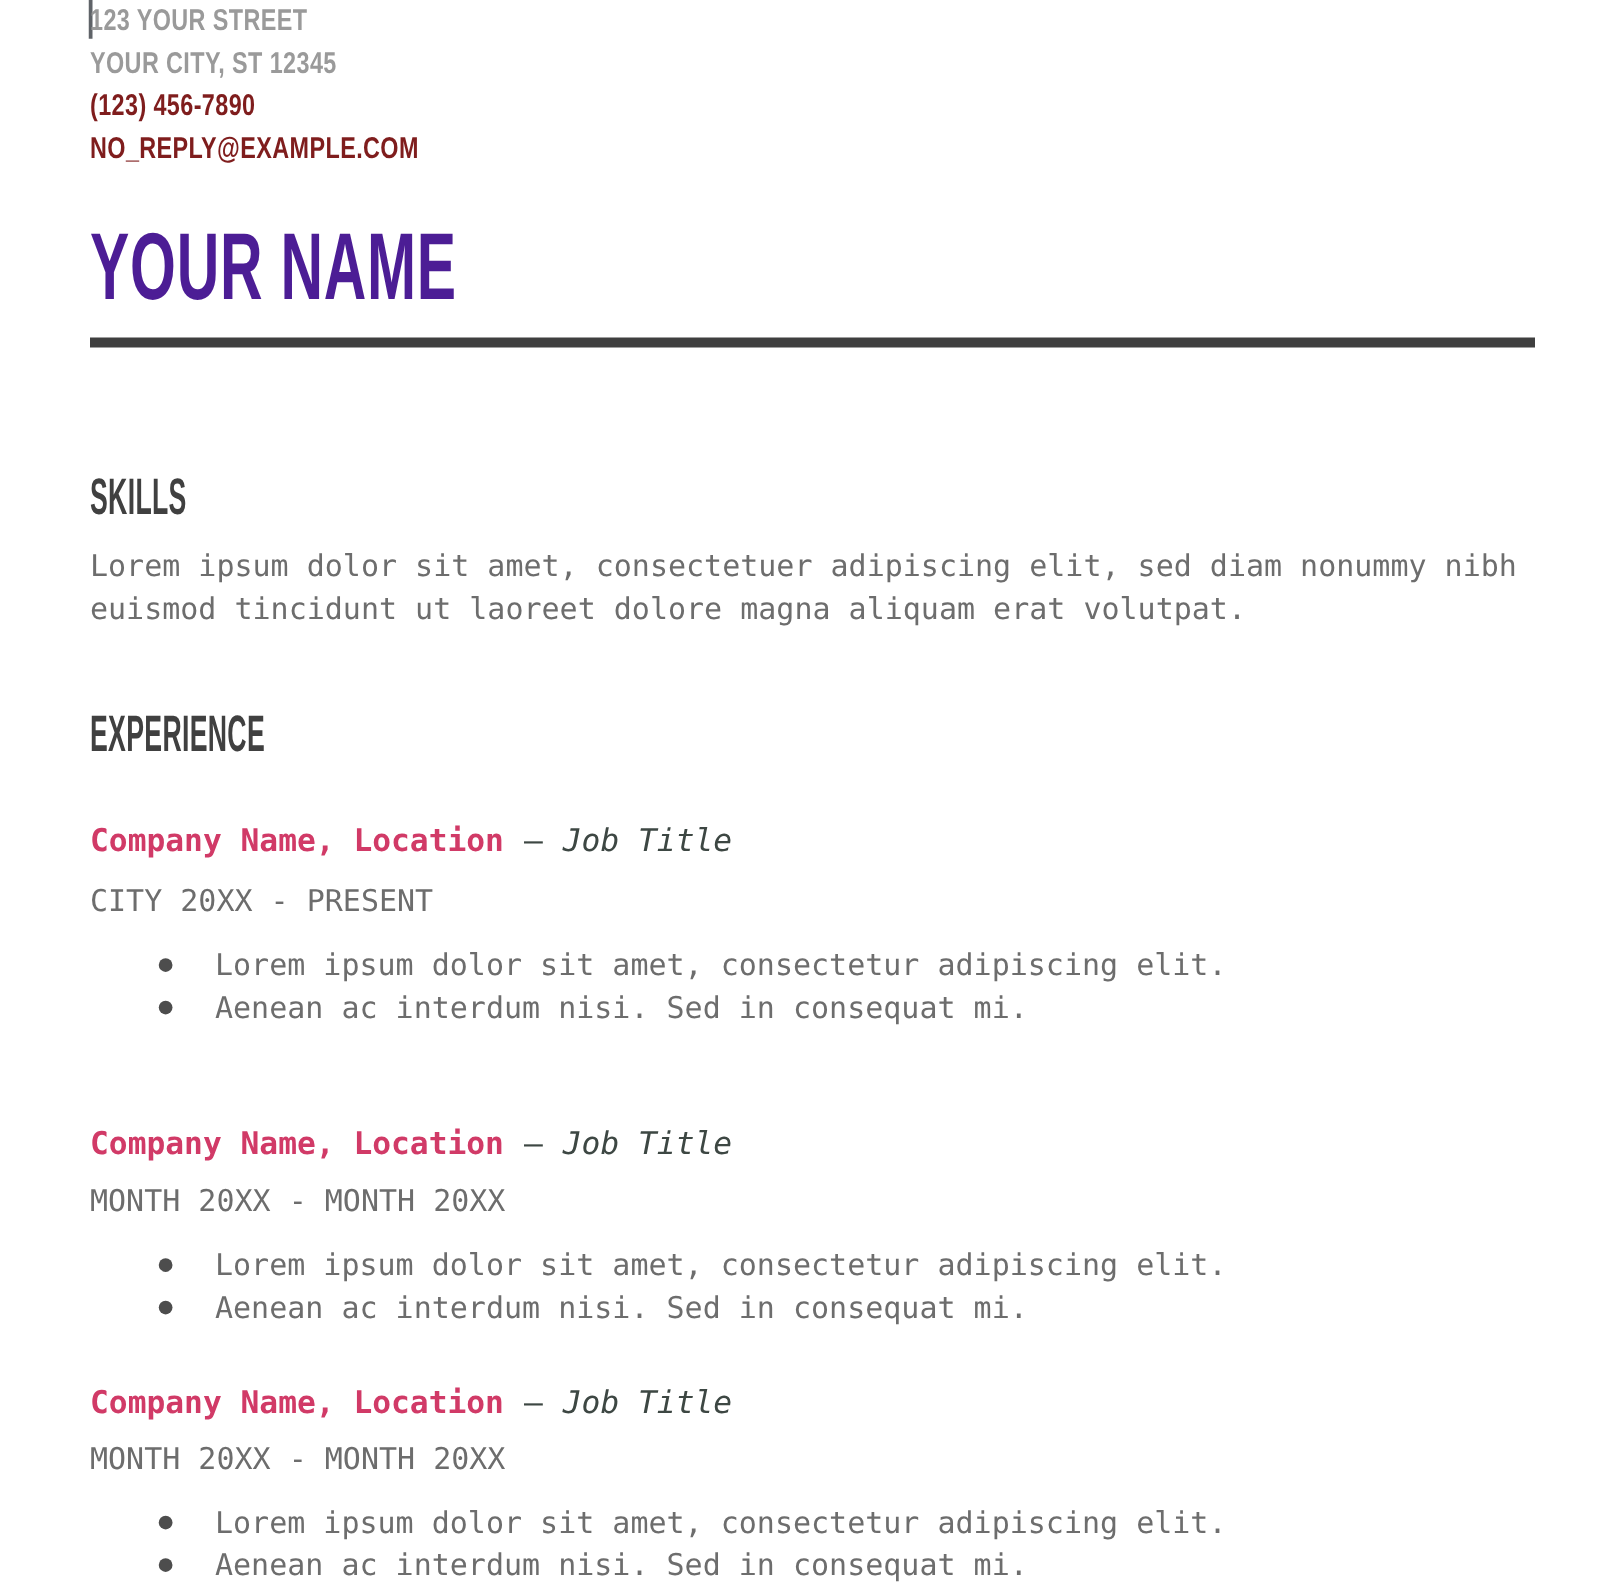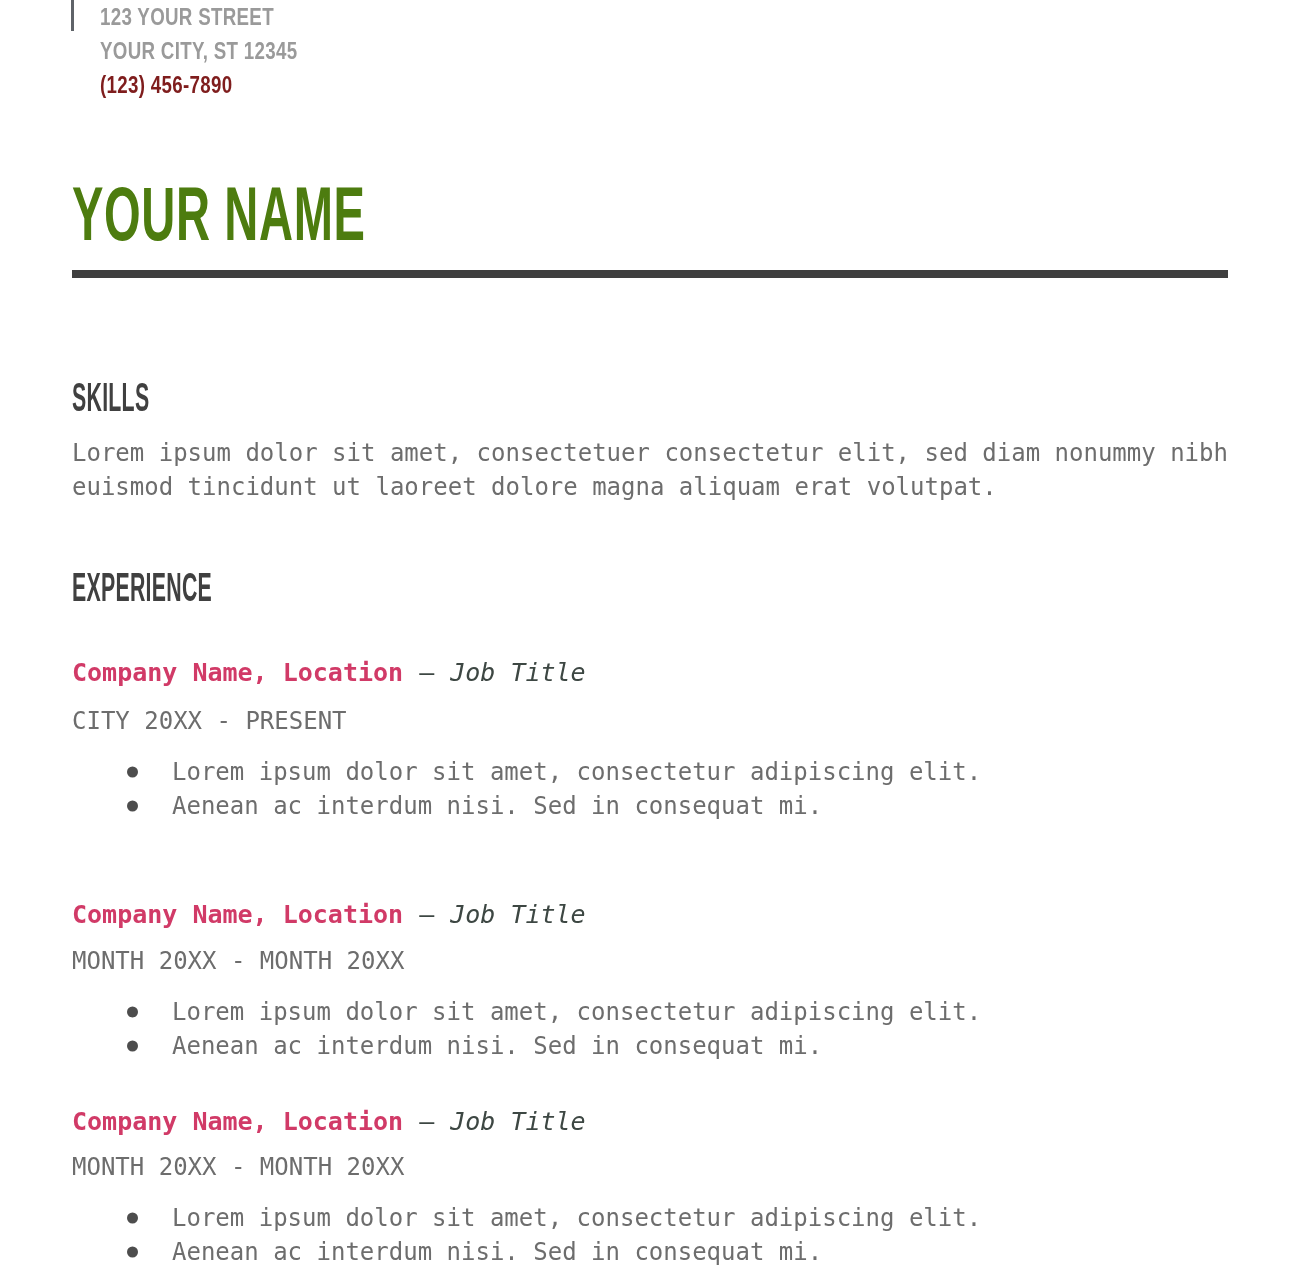--- a/index.html
+++ b/index.html
@@ -28,39 +28,38 @@
     left: 71px;
     top: 0;
     width: 3px;
     height: 31px;
     background: #5f6368;
   }
   #contact {
     position: absolute;
     left: 72px;
     top: 0;
-    margin-left: 28px;
   }
   .contact-line {
     height: 34px;
     line-height: 34px;
     font-size: 24px;
     letter-spacing: 0.4px;
   }
   .contact-line .condensed { transform: scaleX(0.78); }
   .contact-gray { color: #9a9a9a; }
   .contact-pink { color: #7f1d1d; }
   
   #name {
     position: absolute;
     left: 72px;
     top: 172px;
     font-size: 76px;
     line-height: 84px;
-    color: #4d7c0f;
+    color: #4c1d95;
     letter-spacing: 1px;
   }
   #name .condensed { transform: scaleX(0.62); }
   #divider {
     position: absolute;
     left: 72px;
     top: 270px;
     width: 1156px;
     height: 8px;
     background: #3f3f3f;
@@ -163,33 +162,36 @@
   <div id="contact">
     <div class="contact-line contact-gray">
       <span class="condensed">123 YOUR STREET</span>
     </div>
     <div class="contact-line contact-gray">
       <span class="condensed">YOUR CITY, ST 12345</span>
     </div>
     <div class="contact-line contact-pink">
       <span class="condensed">(123) 456-7890</span>
     </div>
+    <div class="contact-line contact-pink">
+      <span class="condensed">NO_REPLY@EXAMPLE.COM</span>
+    </div>
   </div>
 
   <div id="name">
     <span class="condensed">YOUR NAME</span>
   </div>
 
   <div id="divider"></div>
 
   <div id="skills-heading" class="section-heading">
     <span class="condensed">SKILLS</span>
   </div>
 
-  <div id="skills-body" class="mono">Lorem ipsum dolor sit amet, consectetuer consectetur elit, sed diam nonummy nibh euismod tincidunt ut laoreet dolore magna aliquam erat volutpat.</div>
+  <div id="skills-body" class="mono">Lorem ipsum dolor sit amet, consectetuer adipiscing elit, sed diam nonummy nibh euismod tincidunt ut laoreet dolore magna aliquam erat volutpat.</div>
 
   <div id="experience-heading" class="section-heading">
     <span class="condensed">EXPERIENCE</span>
   </div>
 
   <div id="job1-company" class="company-line mono">
     <span class="company-name">Company Name, Location</span><span class="company-sep">—</span><span class="job-title">Job Title</span>
   </div>
   <div id="job1-dates" class="dates-line mono">CITY 20XX - PRESENT</div>
   <ul id="job1-bullets" class="bullet-list mono">

